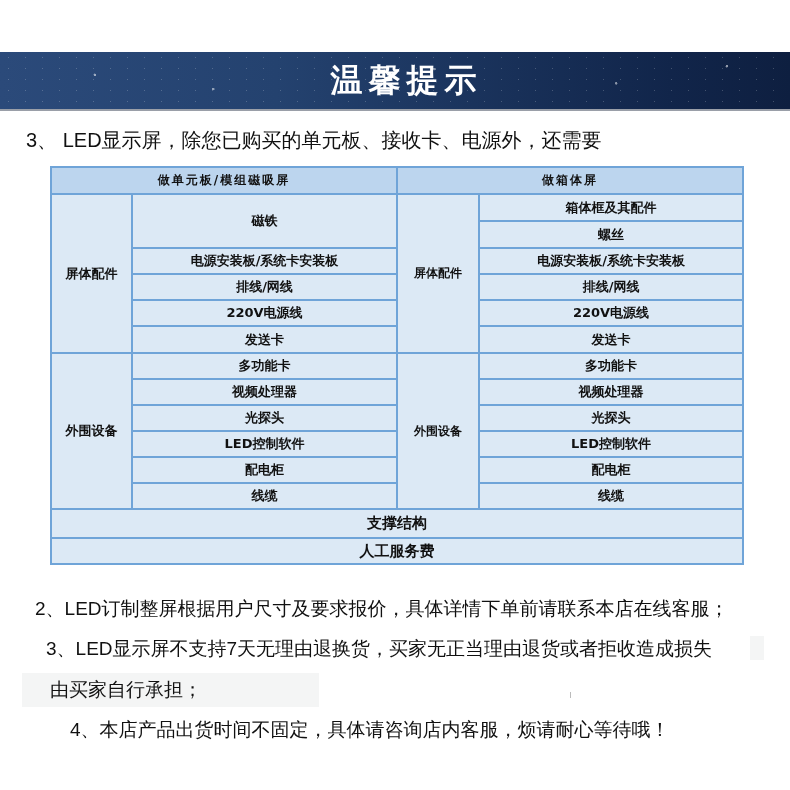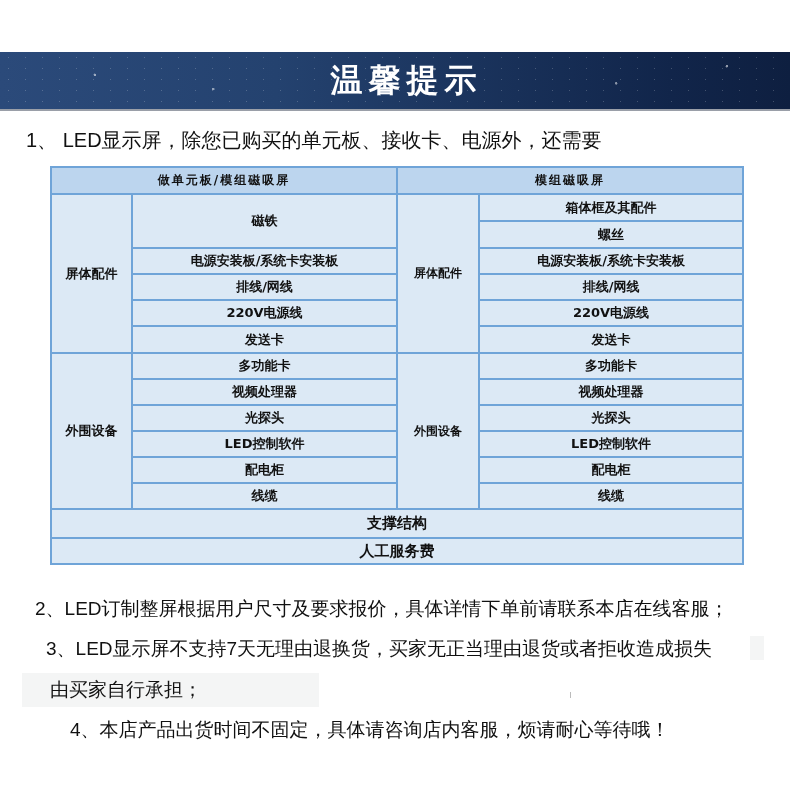--- a/index.html
+++ b/index.html
@@ -55,33 +55,33 @@
   .tbl td.full { font-size: 15px; }
   .dot { position: absolute; left: 570px; top: 692px; width: 1px; height: 6px; background: #bbb; }
 </style>
 </head>
 <body>
 
 <div class="banner">
   <span class="banner-title">温馨提示</span>
 </div>
 
-<div class="line line1">1、 LED显示屏，除您已购买的单元板、接收卡、电源外，还需要</div>
+<div class="line line1">3、 LED显示屏，除您已购买的单元板、接收卡、电源外，还需要</div>
 
 <table class="tbl">
   <colgroup>
     <col style="width:81px">
       <col style="width:265px">
       <col style="width:82px">
       <col style="width:264px">
   </colgroup>
   <tbody>
       <tr style="height:27px">
     <td class="hd" colspan="2">做单元板/模组磁吸屏</td>
-    <td class="hd" colspan="2">模组磁吸屏</td>
+    <td class="hd" colspan="2">做箱体屏</td>
   </tr>
 
   <tr style="height:27px">
     <td class="cat" rowspan="6">屏体配件</td>
     <td rowspan="2">磁铁</td>
     <td class="cat sm" rowspan="6">屏体配件</td>
     <td>箱体框及其配件</td>
   </tr>
   <tr style="height:27px">
     <td>螺丝</td>

